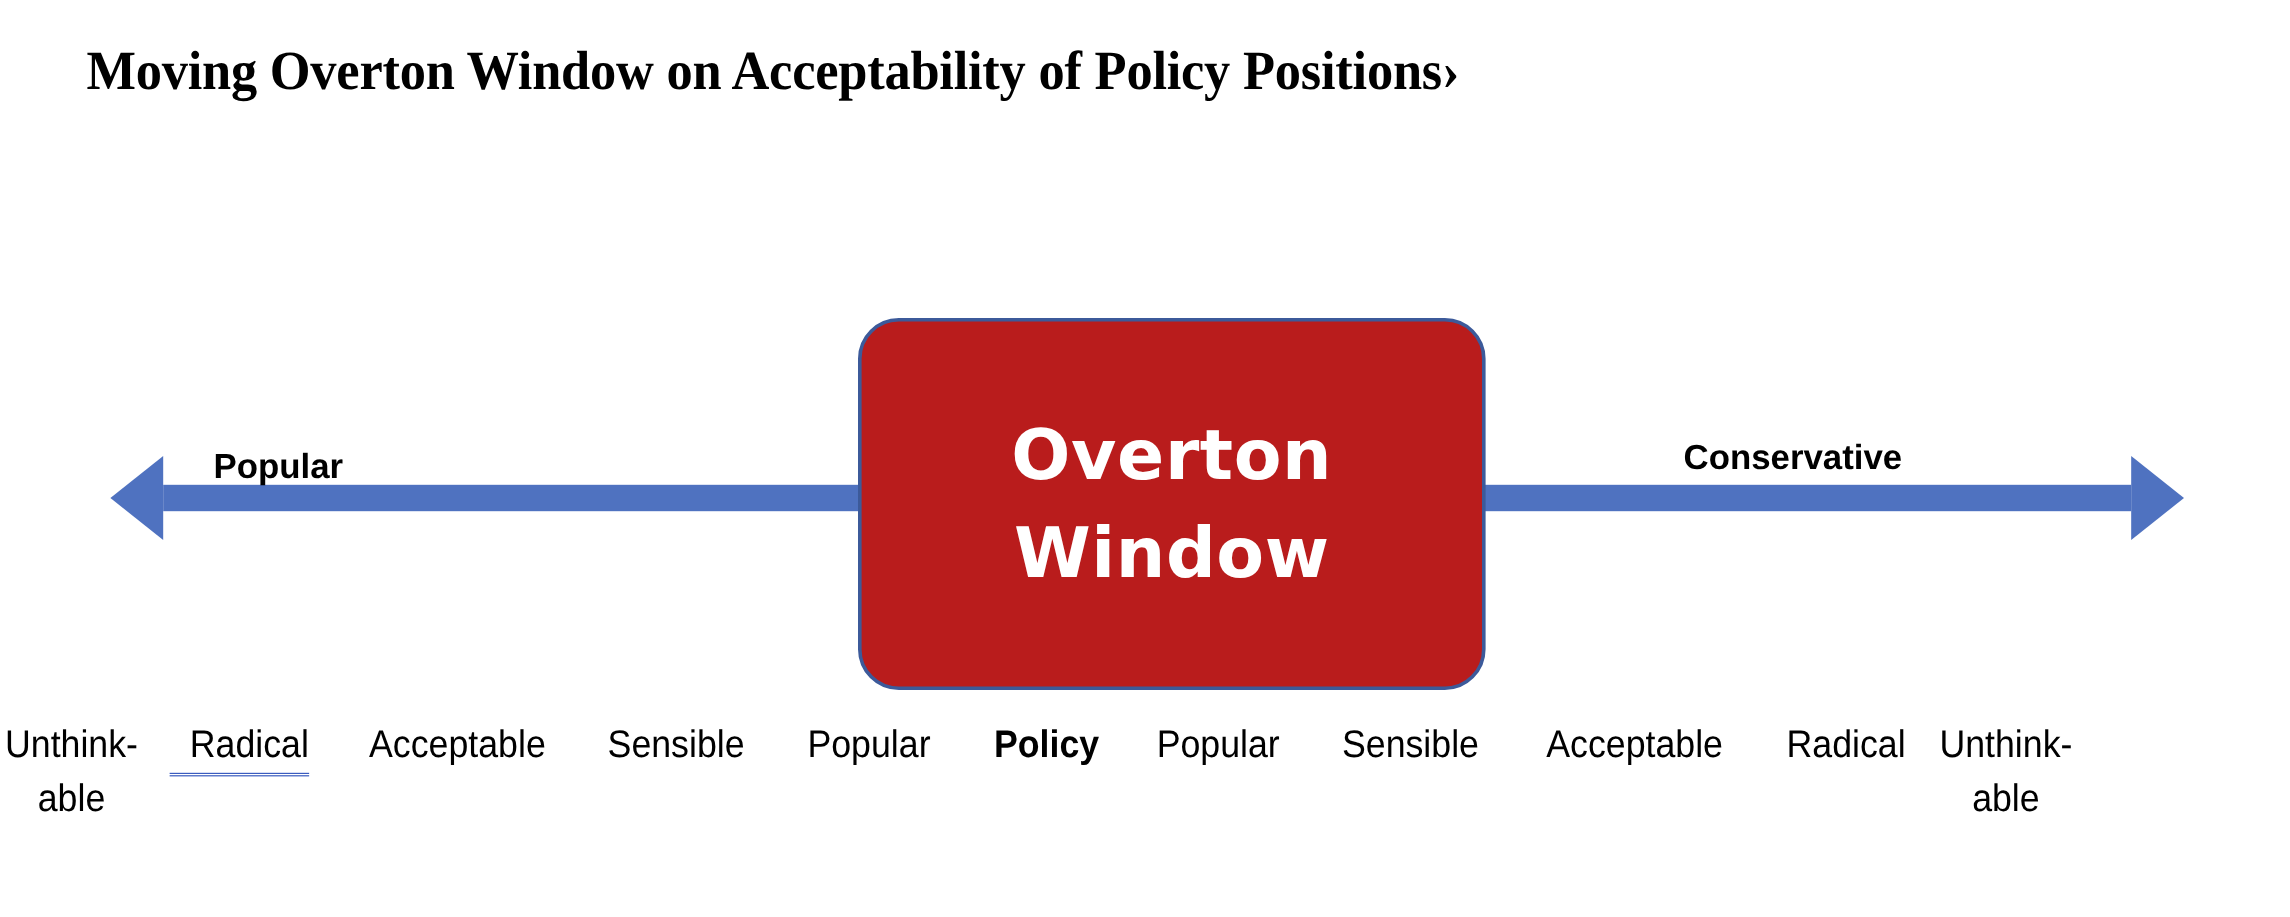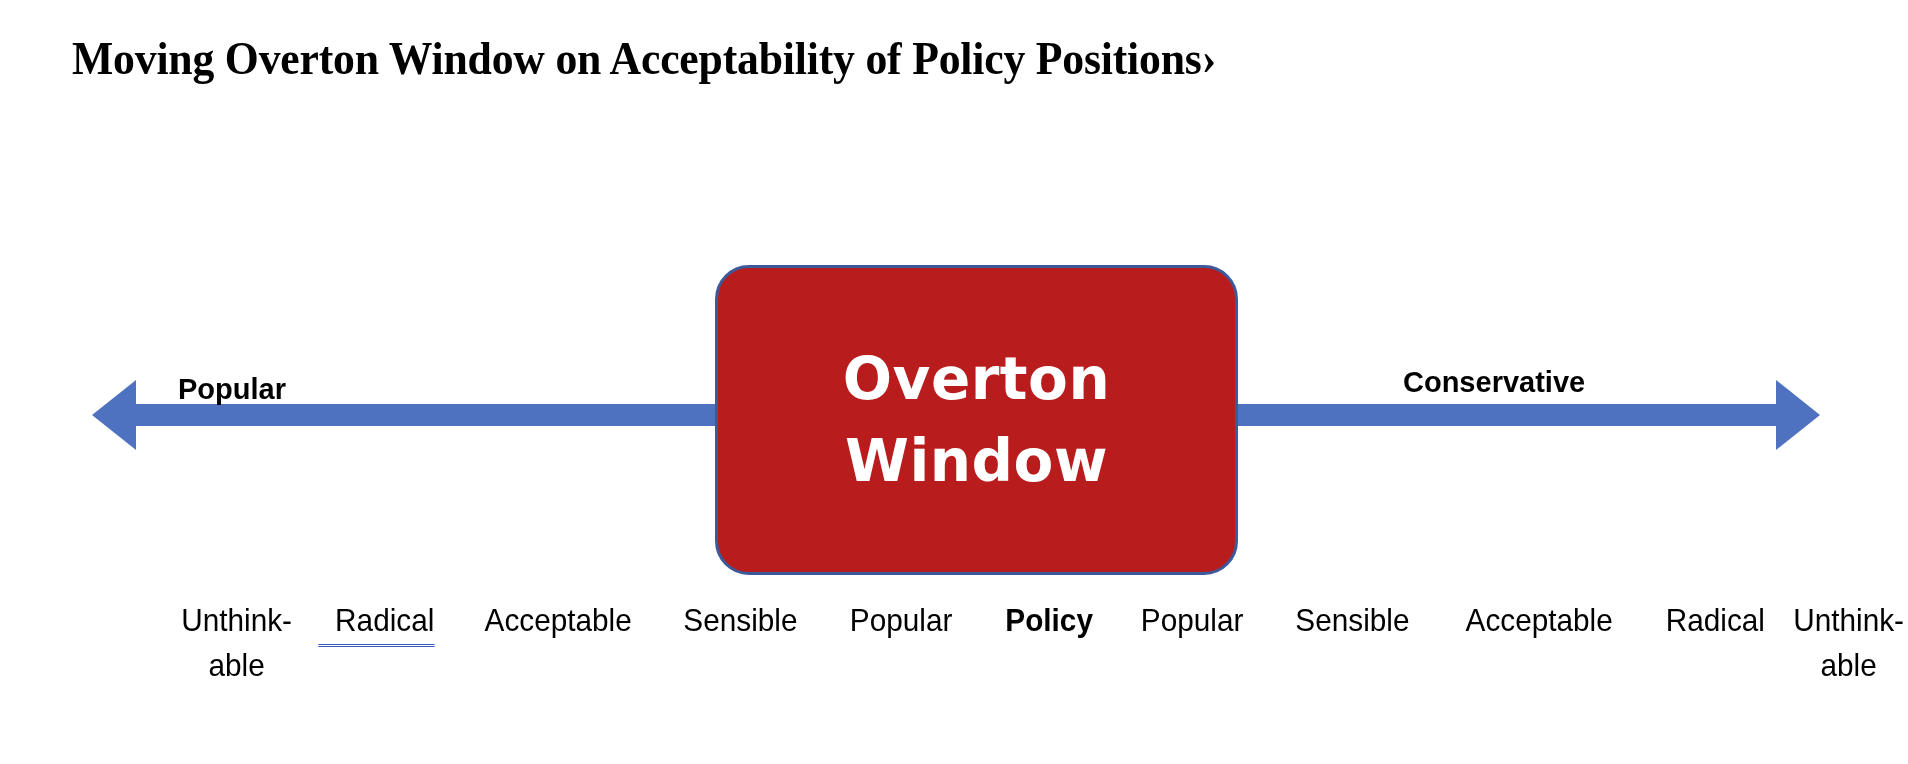--- a/index.html
+++ b/index.html
@@ -93,21 +93,21 @@
 
   
   .scale-row {
     position: absolute;
     left: 0;
     top: 598px;
     width: 1908px;
     height: 110px;
     display: flex;
     align-items: flex-start;
-    justify-content: flex-end;
+    justify-content: flex-start;
   }
   .scale-item {
     font-family: "Liberation Sans", sans-serif;
     font-size: 32px;
     line-height: 45px;
     color: #000000;
     text-align: center;
     white-space: pre-line;
     padding: 0 0px;
     transform: scaleX(0.93);

